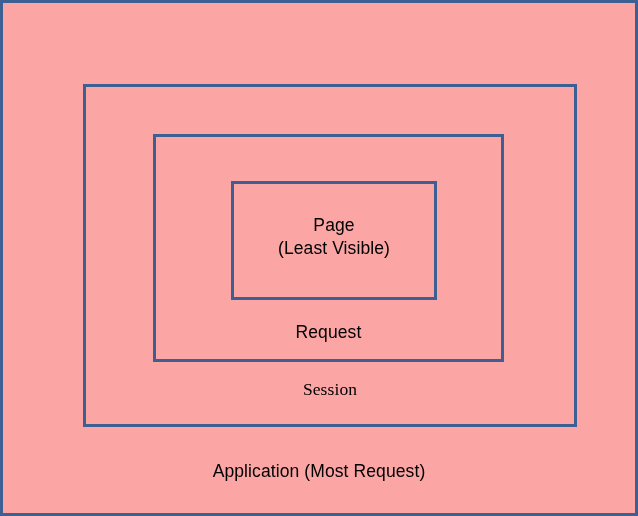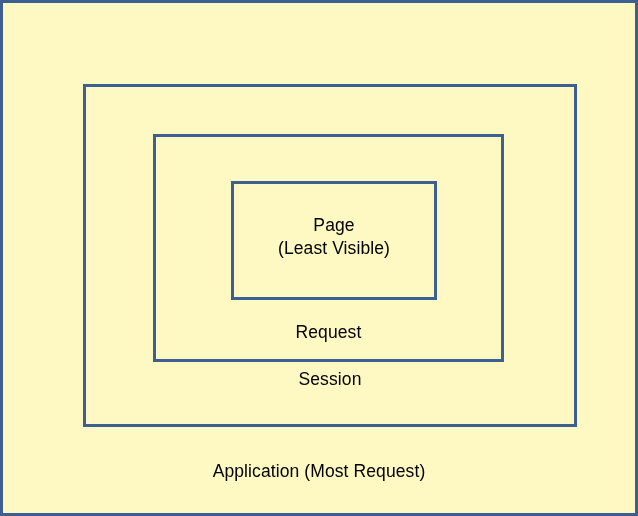--- a/index.html
+++ b/index.html
@@ -18,21 +18,21 @@
     height: 516px;
     box-sizing: border-box;
     overflow: hidden;
     background: #ffffff;
   }
 
   
   .scope-box {
     position: absolute;
     box-sizing: border-box;
-    background: #fef9c3;
+    background: #fca5a5;
     border: 3px solid #3e5f92;
     padding-left: 17px;
   }
 
   .scope-box.level-application {
     left: 0px;
     top: 0px;
     width: 638px;
     height: 516px;
   }
@@ -75,21 +75,22 @@
   .scope-label.label-page {
     top: 30px;
   }
 
   .scope-label.label-request {
     
     top: 184px;
   }
 
   .scope-label.label-session {
-    top: 281px;
+    top: 291px;
+    font-family: Liberation Serif, serif;
   }
 
   .scope-label.label-application {
     top: 457px;
   }
 </style>
 </head>
 <body>
 
 <div id="diagram-canvas">

